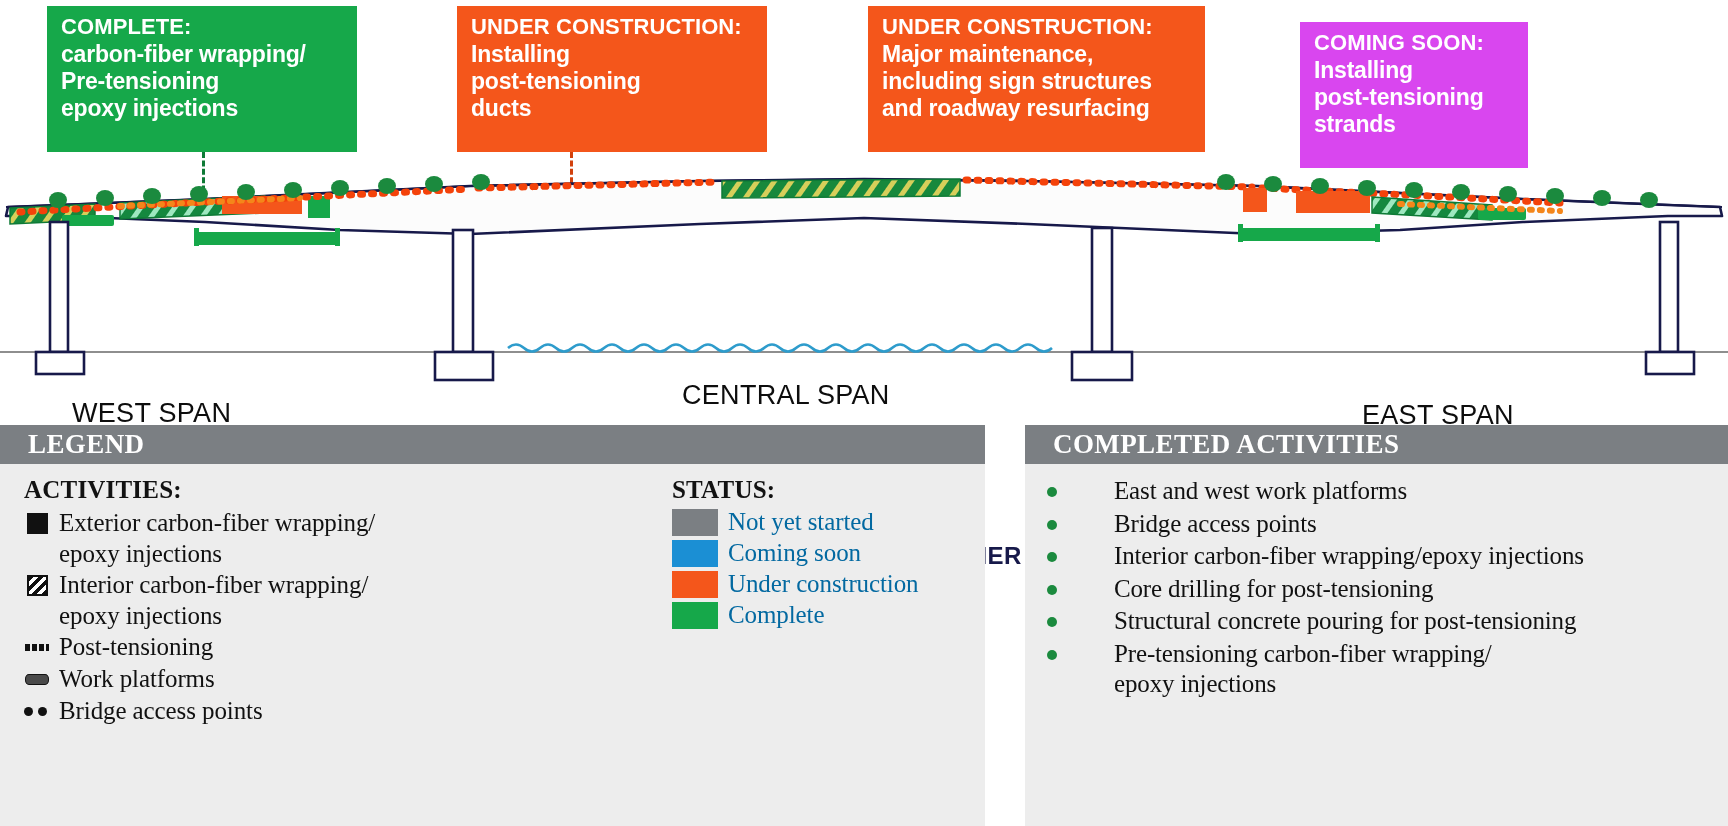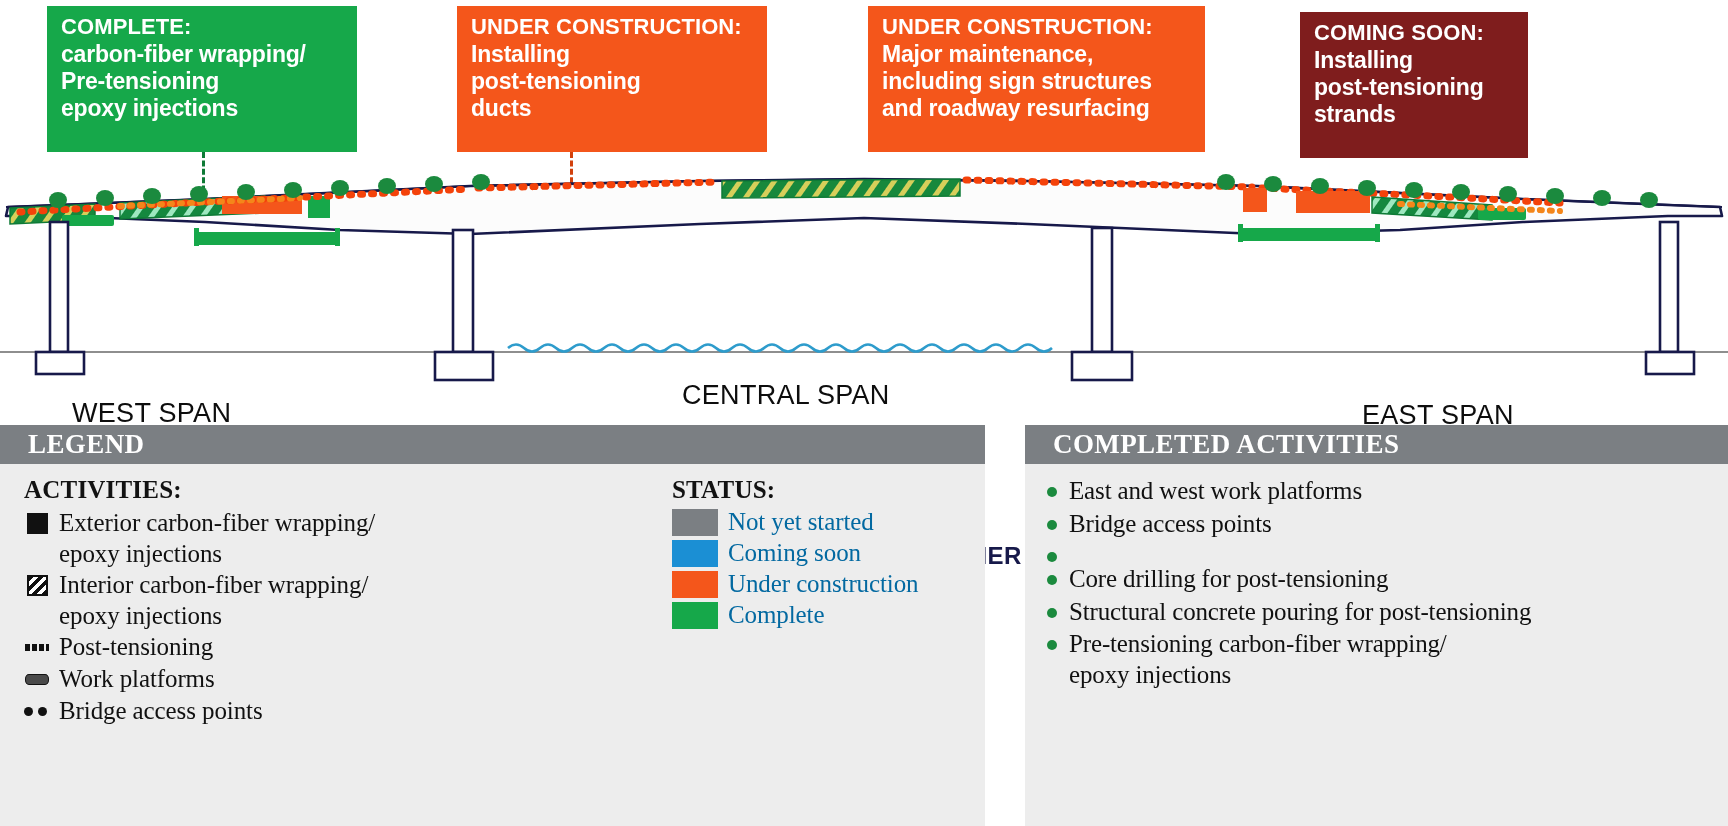--- a/index.html
+++ b/index.html
@@ -29,21 +29,21 @@
     font-size: 22px;
     font-weight: bold;
     letter-spacing: 0.1px;
     margin-bottom: 1px;
   }
   .callout .cline { display: block; font-weight: bold; }
 
   #callout-complete      { left: 47px;   top: 6px;  width: 310px; height: 146px; background: #16a84a; }
   #callout-west-uc       { left: 457px;  top: 6px;  width: 310px; height: 146px; background: #f4561b; }
   #callout-east-uc       { left: 868px;  top: 6px;  width: 337px; height: 146px; background: #f4561b; }
-  #callout-coming-soon   { left: 1300px; top: 12px;  width: 228px; height: 146px; background: #7f1d1d; }
+  #callout-coming-soon   { left: 1300px; top: 22px;  width: 228px; height: 146px; background: #d946ef; }
 
   .leader {
     position: absolute;
     width: 0; border-left-width: 3px; border-left-style: dashed;
   }
   #leader-complete { left: 202px; top: 152px; height: 48px; border-left-color: #0e7a36; }
   #leader-west-uc  { left: 570px; top: 152px; height: 48px; border-left-color: #d2410d; }
 
   
   #bridge-diagram {
@@ -147,21 +147,21 @@
   .sw-dots i { width: 9px; height: 9px; border-radius: 50%; background: #111; display: block; }
 
   .st-row { display: flex; align-items: center; margin-bottom: 3px; }
   .st-chip {
     width: 46px; height: 27px; margin-right: 10px; flex: 0 0 auto;
   }
   .st-label { font-size: 25px; color: #0369a1; letter-spacing: -0.1px; }
 
   
   #completed-list { position: absolute; left: 22px; top: 12px; width: 676px; }
-  .done-row { display: flex; align-items: flex-start; margin-bottom: 2px; }
+  .done-row { display: flex; align-items: flex-start; margin-bottom: 2px; gap: 45px; }
   .done-bullet {
     flex: 0 0 auto; width: 10px; height: 10px; border-radius: 50%;
     background: #1b8a3e; margin: 11px 12px 0 0;
   }
   .done-text { font-size: 25px; color: #111111; line-height: 1.22; letter-spacing: -0.15px; }
 </style>
 </head>
 <body>
 
 <div class="callout" id="callout-complete">
@@ -395,20 +395,21 @@
         <div class="done-row">
           <span class="done-bullet"></span>
           <span class="done-text" style="white-space:pre-line">East and west work platforms</span>
         </div>
         <div class="done-row">
           <span class="done-bullet"></span>
           <span class="done-text" style="white-space:pre-line">Bridge access points</span>
         </div>
         <div class="done-row">
           <span class="done-bullet"></span>
+          <span class="done-text" style="white-space:pre-line">Interior carbon-fiber wrapping/epoxy injections</span>
         </div>
         <div class="done-row">
           <span class="done-bullet"></span>
           <span class="done-text" style="white-space:pre-line">Core drilling for post-tensioning</span>
         </div>
         <div class="done-row">
           <span class="done-bullet"></span>
           <span class="done-text" style="white-space:pre-line">Structural concrete pouring for post-tensioning</span>
         </div>
         <div class="done-row">

